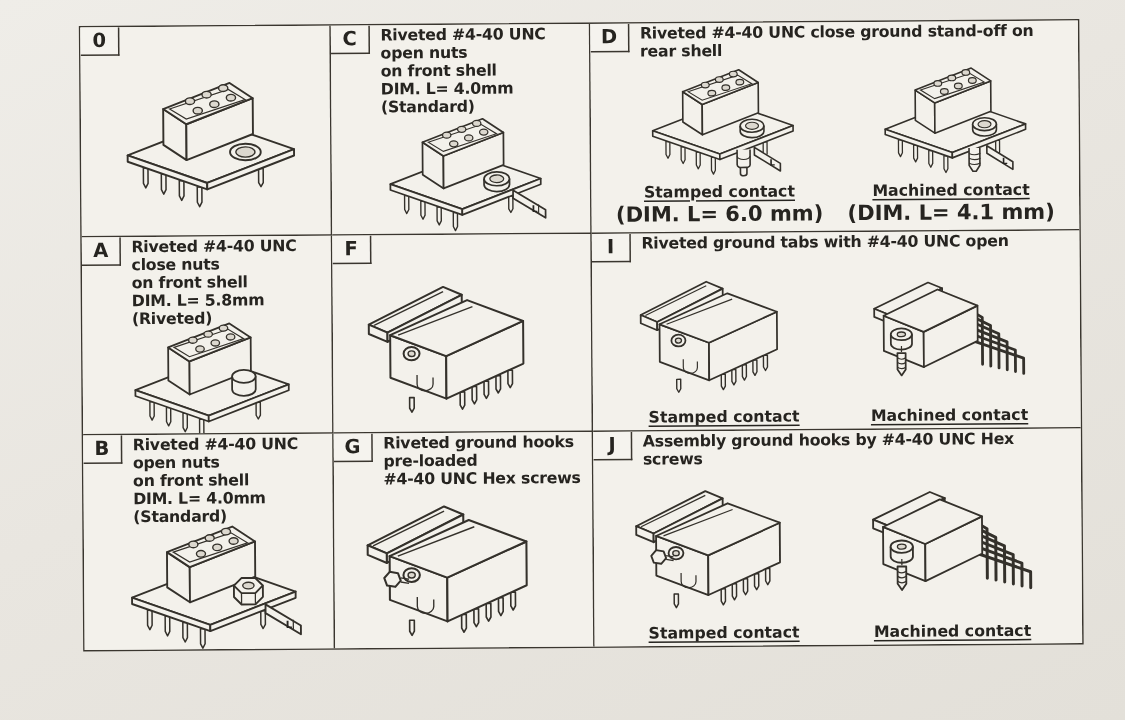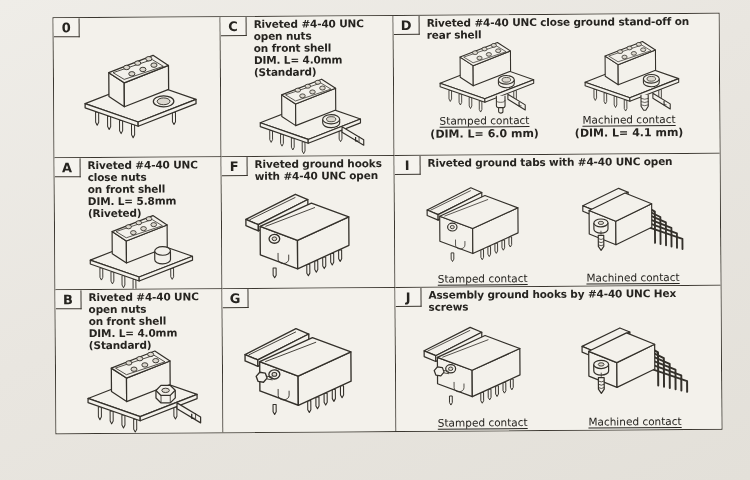--- a/index.html
+++ b/index.html
@@ -30,24 +30,24 @@
   .desc{
     padding:2px 4px 0 7px;font-size:10.5px;font-weight:bold;line-height:1.14;
     letter-spacing:-0.15px;
   }
   .art{flex:1 1 auto;min-height:0;display:flex;align-items:center;justify-content:center;}
   .art svg{display:block;}
   .figrow{flex:1 1 auto;min-height:0;display:flex;justify-content:space-evenly;align-items:stretch;}
   .fig{display:flex;flex-direction:column;align-items:center;min-height:0;}
   .fig .art{flex:1 1 auto;}
   .figcap{
-    font-size:10.5px;font-weight:normal;text-decoration:underline;
+    font-size:10.5px;font-weight:bold;text-decoration:underline;
     text-underline-offset:2px;line-height:1.15;margin-bottom:2px;
   }
-  .figdim{font-size:11px;font-weight:bold;line-height:1.1;margin-bottom:14px;}
+  .figdim{font-size:14px;font-weight:bold;line-height:1.1;margin-bottom:3px;}
   
   .face{fill:#f3f1eb;stroke:#34312b;stroke-width:1.5;stroke-linejoin:round;}
   .thin{fill:none;stroke:#34312b;stroke-width:1;}
   .holefill{fill:#dcd8cf;stroke:#34312b;stroke-width:1.1;}
   .pin{fill:#f3f1eb;stroke:#34312b;stroke-width:1.2;stroke-linejoin:round;}
   .wire{fill:none;stroke:#34312b;stroke-width:2.4;stroke-linecap:round;stroke-linejoin:round;}
   .dimtext{font-family:"DejaVu Sans",sans-serif;font-size:8px;font-weight:bold;fill:#262420;}
 </style>
 </head>
 <body>
@@ -242,24 +242,20 @@
       <svg width="118" height="93" viewBox="0 0 150 118">
         <use href="#g-dsub"></use>
           <use href="#g-nut-close"></use>
       </svg>
     </div>
   </div>
 
   <div class="cell">
     <div class="cellhead">
       <div class="badge">F</div>
-      <div class="desc">
-        <span>Riveted ground hooks</span><br>
-        <span>with #4-40 UNC open</span>
-      </div>
     </div>
     <div class="art">
       <svg width="142" height="102" viewBox="0 0 160 115">
         <use href="#g-hook"></use>
       </svg>
     </div>
   </div>
 
   <div class="cell lastcol">
     <div class="cellhead">
@@ -302,21 +298,22 @@
           <use href="#g-ltag"></use>
         <text class="dimtext" x="136" y="91">L</text>
       </svg>
     </div>
   </div>
 
   <div class="cell lastrow">
     <div class="cellhead">
       <div class="badge">G</div>
       <div class="desc">
-        <br>
+        <span>Riveted ground hooks pre-loaded</span><br>
+        <span>#4-40 UNC Hex screws</span>
       </div>
     </div>
     <div class="art">
       <svg width="146" height="105" viewBox="0 0 160 115">
         <use href="#g-hook"></use>
           <use href="#g-screw"></use>
       </svg>
     </div>
   </div>
 

